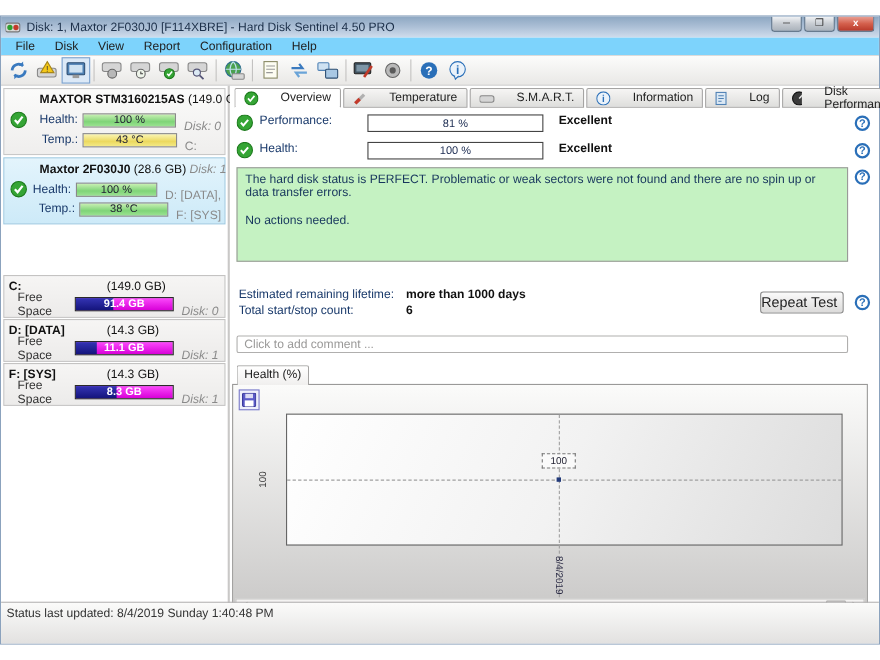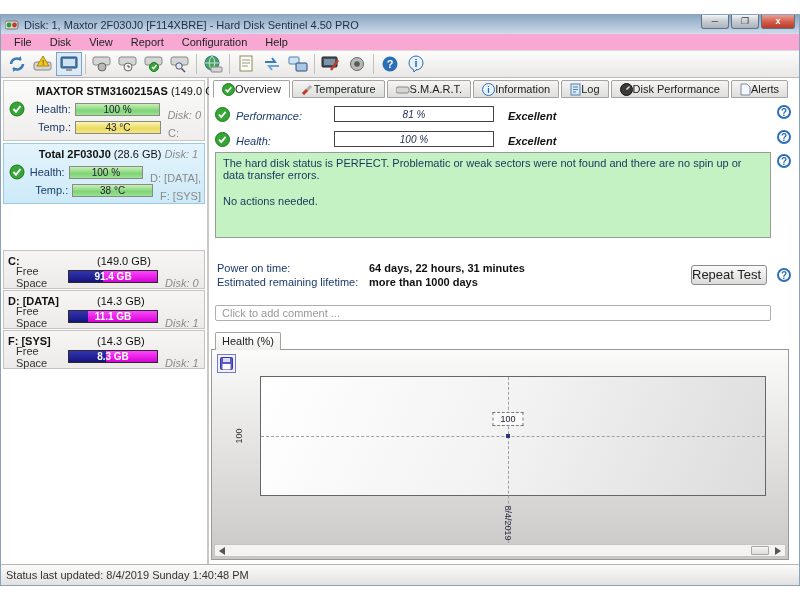--- a/index.html
+++ b/index.html
@@ -8,21 +8,21 @@
   .window { position:absolute; left:0; top:14px; width:800px; height:572px; border:1px solid #8ba2bd; background:#fff; }
 
   
   .titlebar { position:relative; height:19px; background:linear-gradient(180deg,#8da7c2 0%,#a9bdd4 45%,#cfdcec 100%); display:flex; align-items:center; padding-left:4px; }
   .titlebar .apptitle { font-size:11px; color:#1b2f49; margin-left:5px; white-space:nowrap; }
   .winbtns { position:absolute; right:4px; top:0; display:flex; gap:2px; }
   .wbtn { width:28px; height:14px; border:1px solid #5f7286; border-top:none; border-radius:0 0 3px 3px; background:linear-gradient(180deg,#f2f4f6,#c7ccd2 50%,#aab2bb); font-size:9px; line-height:12px; text-align:center; color:#333; }
   .wbtn.close { width:34px; background:linear-gradient(180deg,#e9a094,#d4604d 50%,#b8392a); color:#fff; font-weight:bold; }
 
   
-  .menubar { height:17px; background:#f9a8d4; border-bottom:1px solid #dcdbda; display:flex; align-items:center; padding-left:4px; }
+  .menubar { height:17px; background:#7dd3fc; border-bottom:1px solid #dcdbda; display:flex; align-items:center; padding-left:4px; }
   .menubar span { font-size:11px; color:#222; padding:1px 9px; }
 
   
   .toolbar { height:27px; background:linear-gradient(180deg,#fcfcfb,#e9e8e6); border-bottom:1px solid #bcbbba; display:flex; align-items:center; padding-left:3px; }
   .tbtn { width:26px; height:24px; display:flex; align-items:center; justify-content:center; border:1px solid transparent; }
   .tbtn.pressed { border:1px solid #7da2ce; background:#dce9f7; }
   .tsep { width:1px; height:20px; background:#c3c2c1; margin:0 3px; }
 
   
   .main { position:absolute; top:63px; left:0; right:0; bottom:21px; display:flex; background:#fff; }
@@ -51,25 +51,25 @@
   .pe-name { font-weight:bold; }
   .pe-size { position:absolute; left:96px; }
   .pe-row { display:flex; align-items:center; height:17px; position:relative; }
   .pe-label { font-size:11px; color:#333; margin-left:8px; width:52px; }
   .free-bar { width:90px; height:13px; border:1px solid #2a2a2a; background:linear-gradient(180deg,#fb49fb,#d800d8); position:relative; }
   .free-used { position:absolute; left:0; top:0; bottom:0; background:linear-gradient(180deg,#3434b4,#14147c); }
   .free-text { position:absolute; inset:0; text-align:center; font-size:10px; font-weight:bold; color:#fff; line-height:12px; }
 
   
   .tabbar { position:absolute; top:2px; left:4px; display:flex; gap:2px; }
-  .tab { height:18px; display:flex; align-items:center; gap:0; padding:0 8px; border:1px solid #a5a4a3; background:linear-gradient(180deg,#f6f5f4,#dededc); font-size:11px; color:#222; border-radius:2px 2px 0 0; }
+  .tab { height:18px; display:flex; align-items:center; gap:20px; padding:0 8px; border:1px solid #a5a4a3; background:linear-gradient(180deg,#f6f5f4,#dededc); font-size:11px; color:#222; border-radius:2px 2px 0 0; }
   .tab.active { background:#fff; border-bottom-color:#fff; font-weight:normal; }
 
   
-  .ov-row { position:absolute; left:6px; display:flex; align-items:flex-end; height:18px;font-style:italic; }
+  .ov-row { position:absolute; left:6px; display:flex; align-items:flex-start; height:18px; }
   .ov-label { width:98px; font-size:11px; color:#1a3a6b; margin-left:6px; }
   .big-bar { width:160px; height:16px; border:1px solid #444; background:#fff; position:relative; padding:1px; }
   .big-fill { height:100%; background:linear-gradient(90deg,#de3030 0%,#e87a20 30%,#eeda40 55%,#a6d840 78%,#44c44c 100%); }
   .big-text { position:absolute; inset:0; text-align:center; font-size:10px; line-height:15px; color:#1a2a50; }
   .rating { font-size:11px; font-weight:bold; color:#111; margin-left:14px; }
 
   .help { position:absolute; right:8px; width:14px; height:14px; border:2px solid #2a6fb8; border-radius:50%; color:#2a6fb8; font-size:10px; font-weight:bold; text-align:center; line-height:11px; background:#fff; }
 
   .statusbox { position:absolute; top:74px; left:6px; right:28px; height:86px; background:#c5f2c2; border:1px solid #9b9a99; padding:4px 7px; font-size:11px; color:#17365d; }
   .statusbox .line2 { font-weight:normal; margin-top:14px; }
@@ -95,21 +95,21 @@
   .ptlabel { position:absolute; left:49%; top:50%; transform:translate(-50%,-24px); border:1px dashed #777; background:#fafafa; font-size:9px; color:#223; padding:0 7px; line-height:12px; }
   .ytick { position:absolute; left:-42px; top:calc(50% - 20px); width:40px; height:40px; line-height:40px; text-align:center; transform:rotate(-90deg); font-size:9px; color:#333; }
   .xtick { position:absolute; left:calc(49% - 22px); top:calc(100% + 6px); width:44px; height:44px; line-height:44px; text-align:center; transform:rotate(90deg); font-size:9px; color:#2a2a44; }
   .hscroll { position:absolute; left:2px; right:2px; bottom:2px; height:13px; background:#f4f3f2; border:1px solid #c6c5c4; }
   .sarrow { position:absolute; top:2px; width:0; height:0; border-style:solid; }
   .sarrow.left { left:4px; border-width:4px 6px 4px 0; border-color:transparent #555 transparent transparent; }
   .sarrow.right { right:4px; border-width:4px 0 4px 6px; border-color:transparent transparent transparent #555; }
   .sthumb { position:absolute; right:16px; top:1px; width:18px; height:9px; border:1px solid #a8a7a6; background:linear-gradient(180deg,#f6f5f4,#dddcdb); border-radius:1px; }
 
   
-  .statusbar { position:absolute; left:0; right:0; bottom:0; height:21px; background:linear-gradient(180deg,#fbfbfa,#e2e1e0); border-top:1px solid #b5b4b3; font-size:11px; color:#333; line-height:20px; padding-left:5px; }
+  .statusbar { position:absolute; left:0; right:0; bottom:0; height:38px; background:linear-gradient(180deg,#fbfbfa,#e2e1e0); border-top:1px solid #b5b4b3; font-size:11px; color:#333; line-height:20px; padding-left:5px; }
 
   svg { display:block; }
 </style>
 </head>
 <body>
 
 <div class="screen">
   <div class="window">
 
     <div class="titlebar">
@@ -266,21 +266,21 @@
           </div>
           <div class="de-row">
             <span class="okc"></span>
             <span class="de-label">Temp.:</span>
             <span class="mini-bar yellow">43 °C</span>
             <span class="de-right">C:</span>
           </div>
         </div>
 
         <div class="disk-entry selected">
-          <div class="de-title"><b>Total 2F030J0</b><span> (28.6 GB) </span><span class="ital">Disk: 1</span></div>
+          <div class="de-title"><b>Maxtor 2F030J0</b><span> (28.6 GB) </span><span class="ital">Disk: 1</span></div>
           <div class="de-row">
             <span class="okc">
                 <svg width="16" height="16">
                   <circle cx="8" cy="8" r="7" fill="#35a535" stroke="#1d7a1d"></circle>
                   <path d="M4.5 8l2.5 2.8L11.5 5" fill="none" stroke="#fff" stroke-width="2"></path>
                 </svg>
               </span>
             <span class="de-label">Health:</span>
             <span class="mini-bar green">100 %</span>
             <span class="de-right">D: [DATA],</span>
@@ -416,26 +416,26 @@
         <div class="help" style="top:52px;">?</div>
 
         <div class="statusbox">
           <div>The hard disk status is PERFECT. Problematic or weak sectors were not found and there are no spin up or data transfer errors.</div>
           <div class="line2">No actions needed.</div>
         </div>
         <div class="help" style="top:76px;">?</div>
 
         <div class="stats">
           <div class="stat-row">
-              <span class="stat-label">Power on time:</span>
-              <span class="stat-value">64 days, 22 hours, 31 minutes</span>
-            </div>
-          <div class="stat-row">
               <span class="stat-label">Estimated remaining lifetime:</span>
               <span class="stat-value">more than 1000 days</span>
+            </div>
+          <div class="stat-row">
+              <span class="stat-label">Total start/stop count:</span>
+              <span class="stat-value">6</span>
             </div>
         </div>
 
         <div class="repeat-btn">Repeat Test</div>
         <div class="help" style="top:190px;">?</div>
 
         <input class="comment" type="text" placeholder="Click to add comment ..." style="">
 
         <div class="chart-tab">Health (%)</div>
         <div class="chart-outer">

